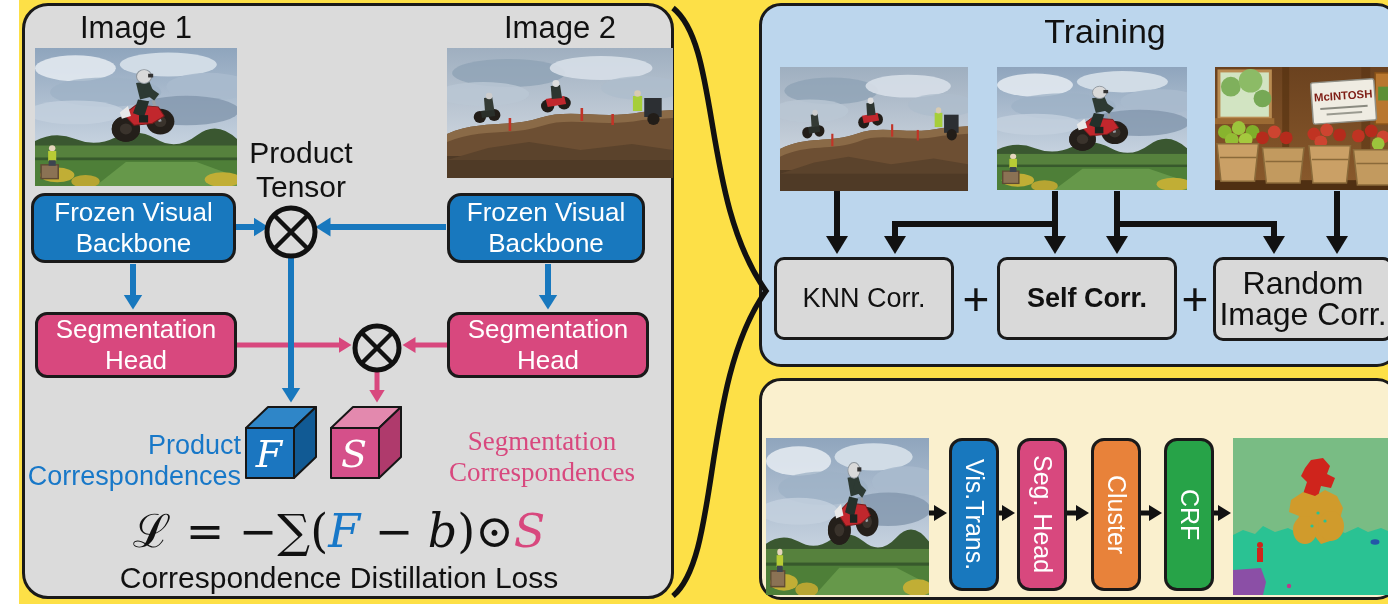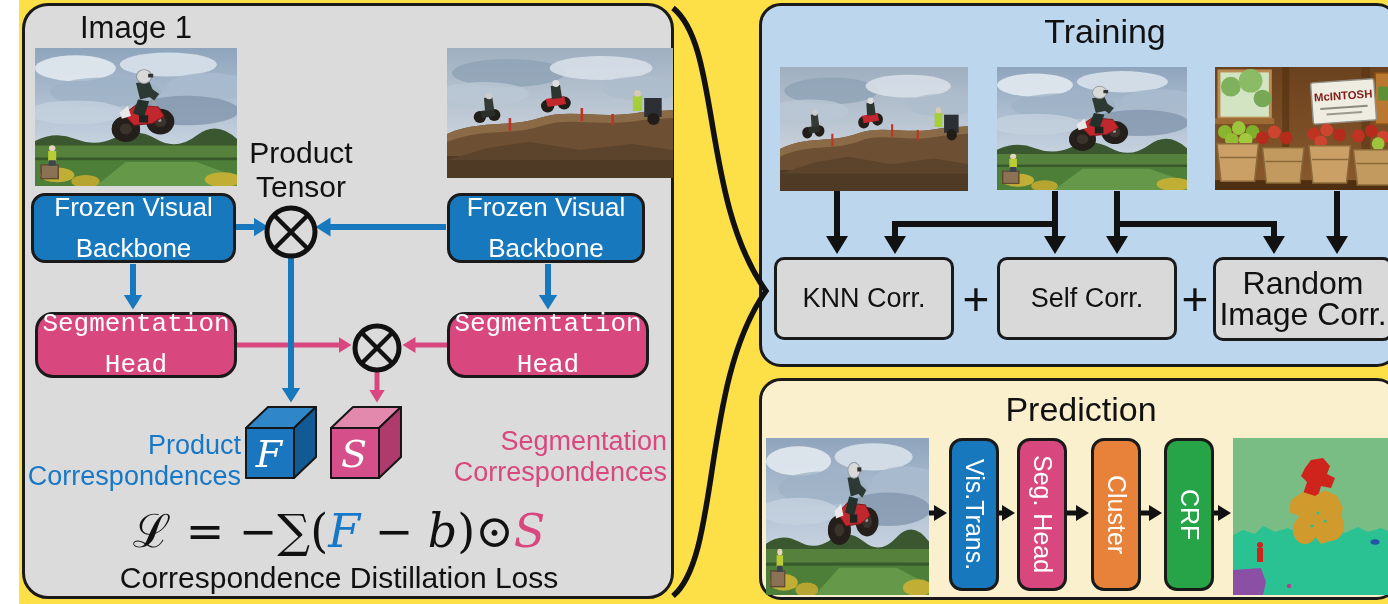--- a/index.html
+++ b/index.html
@@ -6,23 +6,23 @@
   #app{position:relative;width:1388px;height:604px;background:#fde047;overflow:hidden;
        font-family:"Liberation Sans", sans-serif;margin-left:19px;}
   .abs{position:absolute;}
   .panel{position:absolute;border:3px solid #1a1a1a;box-sizing:border-box;}
   #left-panel{left:3px;top:3px;width:652px;height:596px;background:#dbdbdb;border-radius:26px;}
   #training-panel{left:740px;top:3px;width:640px;height:364px;background:#bcd6ed;border-radius:22px;}
   #prediction-panel{left:740px;top:378px;width:640px;height:222px;background:#faf0ce;border-radius:22px;}
   .img-label{font-size:31px;color:#111;text-align:center;}
   .panel-title{font-size:34px;color:#111;text-align:center;}
   .node-box{display:flex;align-items:center;justify-content:center;text-align:center;
-            border:3px solid #1a1a1a;box-sizing:border-box;color:#fff;font-size:26px;line-height:41px;}
+            border:3px solid #1a1a1a;box-sizing:border-box;color:#fff;font-size:26px;line-height:31px;}
   .blue-box{background:#1878be;border-radius:14px;}
-  .pink-box{background:#d8487e;border-radius:18px;font-family:Liberation Mono, monospace;}
+  .pink-box{background:#d8487e;border-radius:12px;}
   .gray-box{background:#d9d9d9;border-radius:10px;color:#111;font-size:27px;line-height:31px;}
   .pipe-box{display:flex;align-items:center;justify-content:center;border:3px solid #1a1a1a;
             box-sizing:border-box;border-radius:13px;color:#fff;font-size:25px;
             writing-mode:vertical-rl;}
   .tensor-label{font-size:30px;line-height:34px;color:#111;text-align:center;}
   .corr-label{font-size:27px;line-height:31px;}
   .plus{font-size:46px;color:#111;text-align:center;}
   .formula{font-family:"DejaVu Serif", serif;font-size:46px;color:#111;text-align:center;white-space:nowrap;}
   .formula .it{font-style:italic;}
   .formula .f-blue{color:#1878c8;font-style:italic;}
@@ -112,20 +112,21 @@
         <circle cx="185.5" cy="45.5" r="3.2" fill="#d8cbb2"></circle>
         <rect x="192" y="50" width="17" height="19" fill="#2c2f33"></rect>
         <circle cx="201" cy="71" r="6" fill="#221d18"></circle>
       </symbol>
     </defs>
   </svg>
 
   <div id="left-panel" class="panel"></div>
 
   <div class="abs img-label" style="left:16px;top:10px;width:202px;">Image 1</div>
+  <div class="abs img-label" style="left:428px;top:10px;width:226px;">Image 2</div>
 
   <svg class="abs" style="left:16px;top:48px;" width="202" height="138" viewBox="0 0 200 150" preserveAspectRatio="none">
       <use href="#moto1"></use>
     </svg>
   <svg class="abs" style="left:428px;top:48px;" width="226" height="130" viewBox="0 0 220 130" preserveAspectRatio="none">
       <use href="#moto3"></use>
     </svg>
 
   <div class="abs tensor-label" style="left:212px;top:136px;width:140px;">
     <div>Product</div>
@@ -135,21 +136,21 @@
   <div class="abs node-box blue-box" style="left:12px;top:193px;width:205px;height:70px;">Frozen Visual Backbone</div>
   <div class="abs node-box blue-box" style="left:428px;top:193px;width:198px;height:70px;">Frozen Visual Backbone</div>
 
   <div class="abs node-box pink-box" style="left:16px;top:312px;width:202px;height:66px;">Segmentation Head</div>
   <div class="abs node-box pink-box" style="left:428px;top:312px;width:202px;height:66px;">Segmentation Head</div>
 
   <div class="abs corr-label" style="left:0px;top:430px;width:222px;text-align:right;color:#1878c8;">
     <div>Product</div>
     <div>Correspondences</div>
   </div>
-  <div class="abs corr-label" style="left:398px;top:426px;width:250px;text-align:right;color:#d8487e;">
+  <div class="abs corr-label" style="left:398px;top:426px;width:250px;text-align:center;color:#d8487e;font-family:Liberation Serif, serif;">
     <div>Segmentation</div>
     <div>Correspondences</div>
   </div>
 
   <div class="abs loss-caption" style="left:60px;top:561px;width:520px;">Correspondence Distillation Loss</div>
   <div class="abs formula" style="left:60px;top:498px;width:520px;"><span>ℒ = −∑(</span><span class="f-blue">F</span><span> − </span><span class="it">b</span><span>)⊙</span><span class="s-pink">S</span></div>
 
   <div id="training-panel" class="panel"></div>
   <div class="abs panel-title" style="left:836px;top:12px;width:500px;">Training</div>
 
@@ -201,31 +202,30 @@
       <path d="M140,84 L180,84 L178,120 L144,120 Z" fill="#c29a5f" stroke="#8a6a3a" stroke-width="1.5"></path>
       <line x1="5" y1="92" x2="42" y2="92" stroke="#8a6a3a" stroke-width="1.5"></line>
       <line x1="51" y1="96" x2="88" y2="96" stroke="#8a6a3a" stroke-width="1.5"></line>
       <line x1="98" y1="94" x2="135" y2="94" stroke="#8a6a3a" stroke-width="1.5"></line>
       <line x1="143" y1="98" x2="179" y2="98" stroke="#8a6a3a" stroke-width="1.5"></line>
     </g>
   </svg>
 
   <div class="abs node-box gray-box" style="left:755px;top:257px;width:180px;height:83px;">KNN Corr.</div>
   <div class="abs plus" style="left:936px;top:272px;width:42px;">+</div>
-  <div class="abs node-box gray-box" style="left:978px;top:257px;width:180px;height:83px;">Self Corr.</div>
+  <div class="abs node-box gray-box" style="left:978px;top:257px;width:180px;height:83px;font-weight:bold;">Self Corr.</div>
   <div class="abs plus" style="left:1155px;top:272px;width:42px;">+</div>
   <div class="abs node-box gray-box" style="left:1194px;top:257px;width:180px;height:84px;font-size:32px;">
     <div>
       <div>Random</div>
       <div>Image Corr.</div>
     </div>
   </div>
 
   <div id="prediction-panel" class="panel"></div>
-  <div class="abs panel-title" style="left:812px;top:390px;width:500px;">Prediction</div>
 
   <svg class="abs" style="left:747px;top:438px;" width="163" height="157" viewBox="0 0 200 150" preserveAspectRatio="none">
       <use href="#moto1"></use>
     </svg>
 
   <div class="abs pipe-box" style="left:930px;top:438px;width:50px;height:153px;background:#1878be;">Vis.Trans.</div>
   <div class="abs pipe-box" style="left:998px;top:438px;width:50px;height:153px;background:#d8487e;">Seg. Head</div>
   <div class="abs pipe-box" style="left:1072px;top:438px;width:50px;height:153px;background:#e8823a;">Cluster</div>
   <div class="abs pipe-box" style="left:1145px;top:438px;width:50px;height:153px;background:#27a348;">CRF</div>
 

